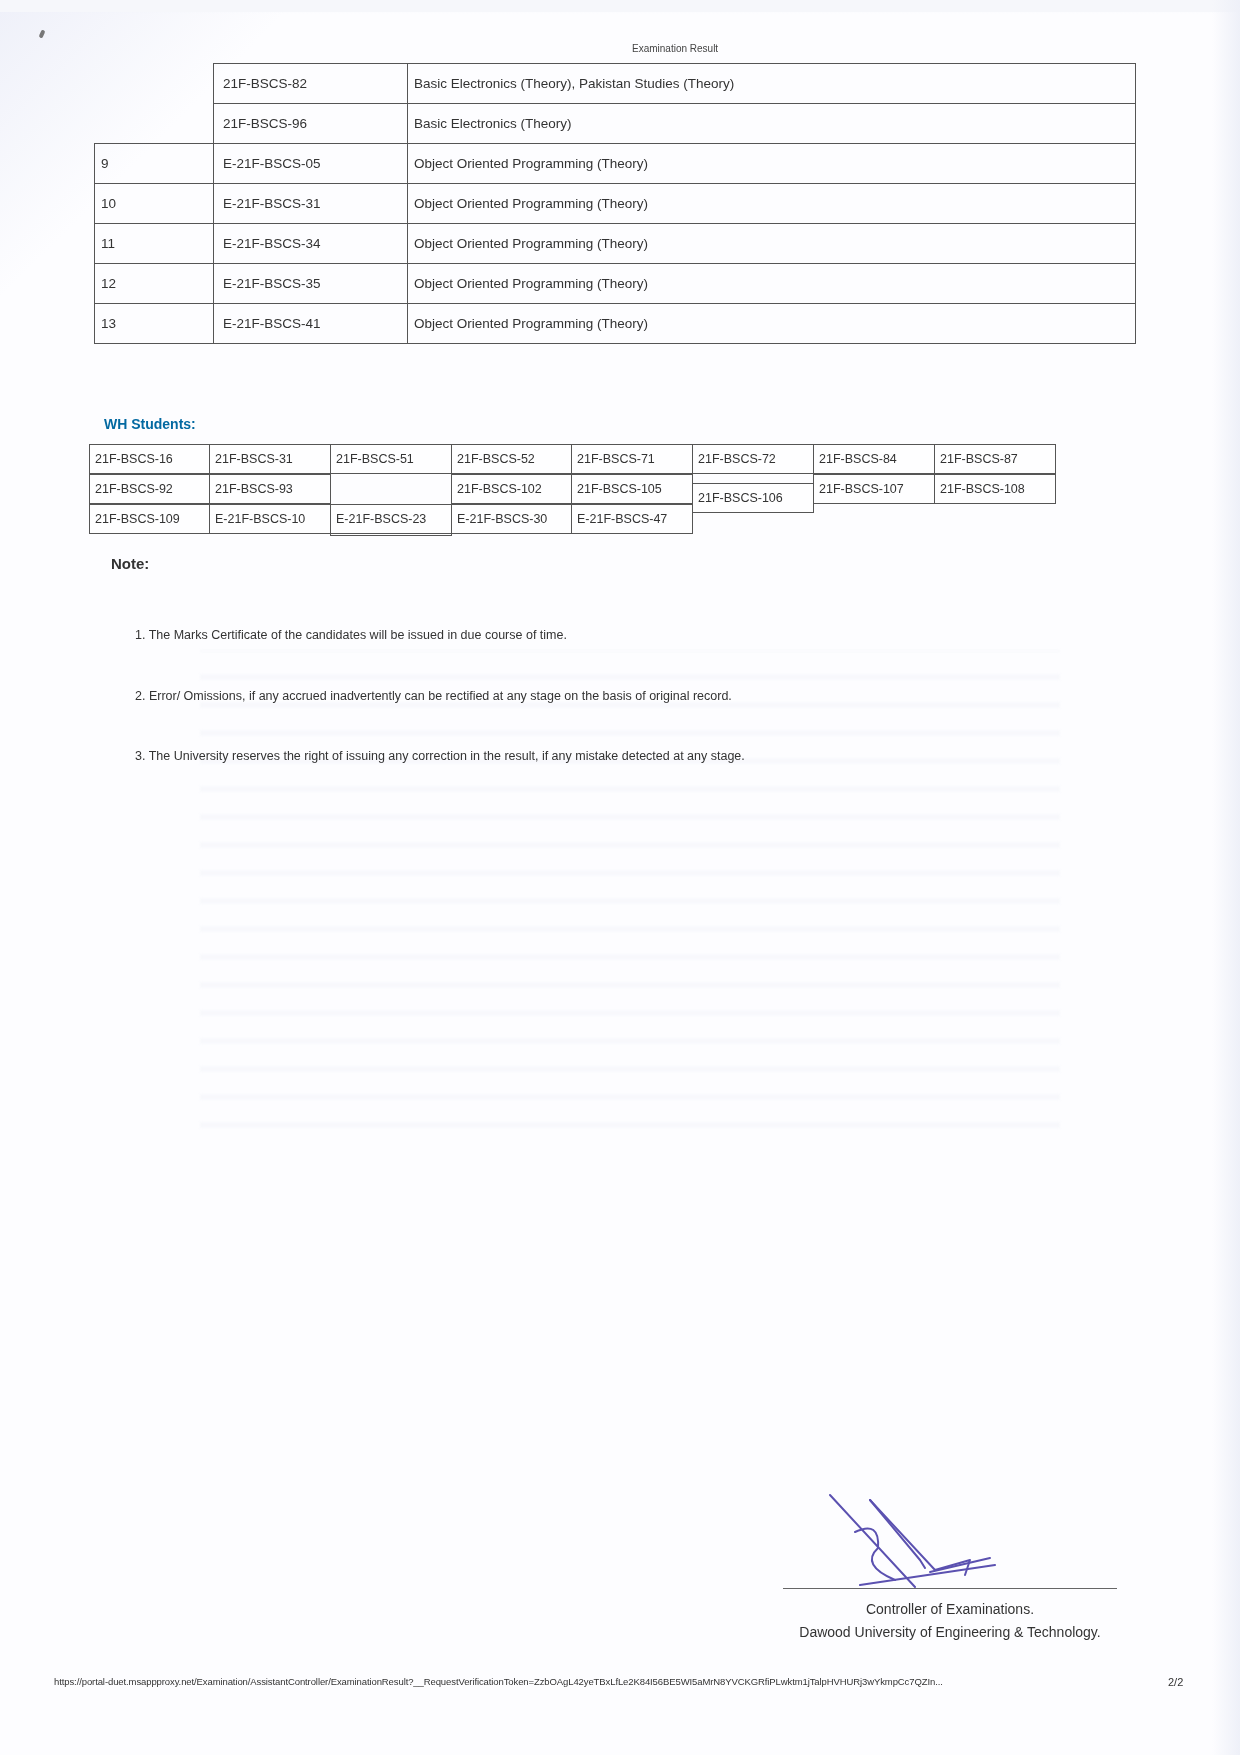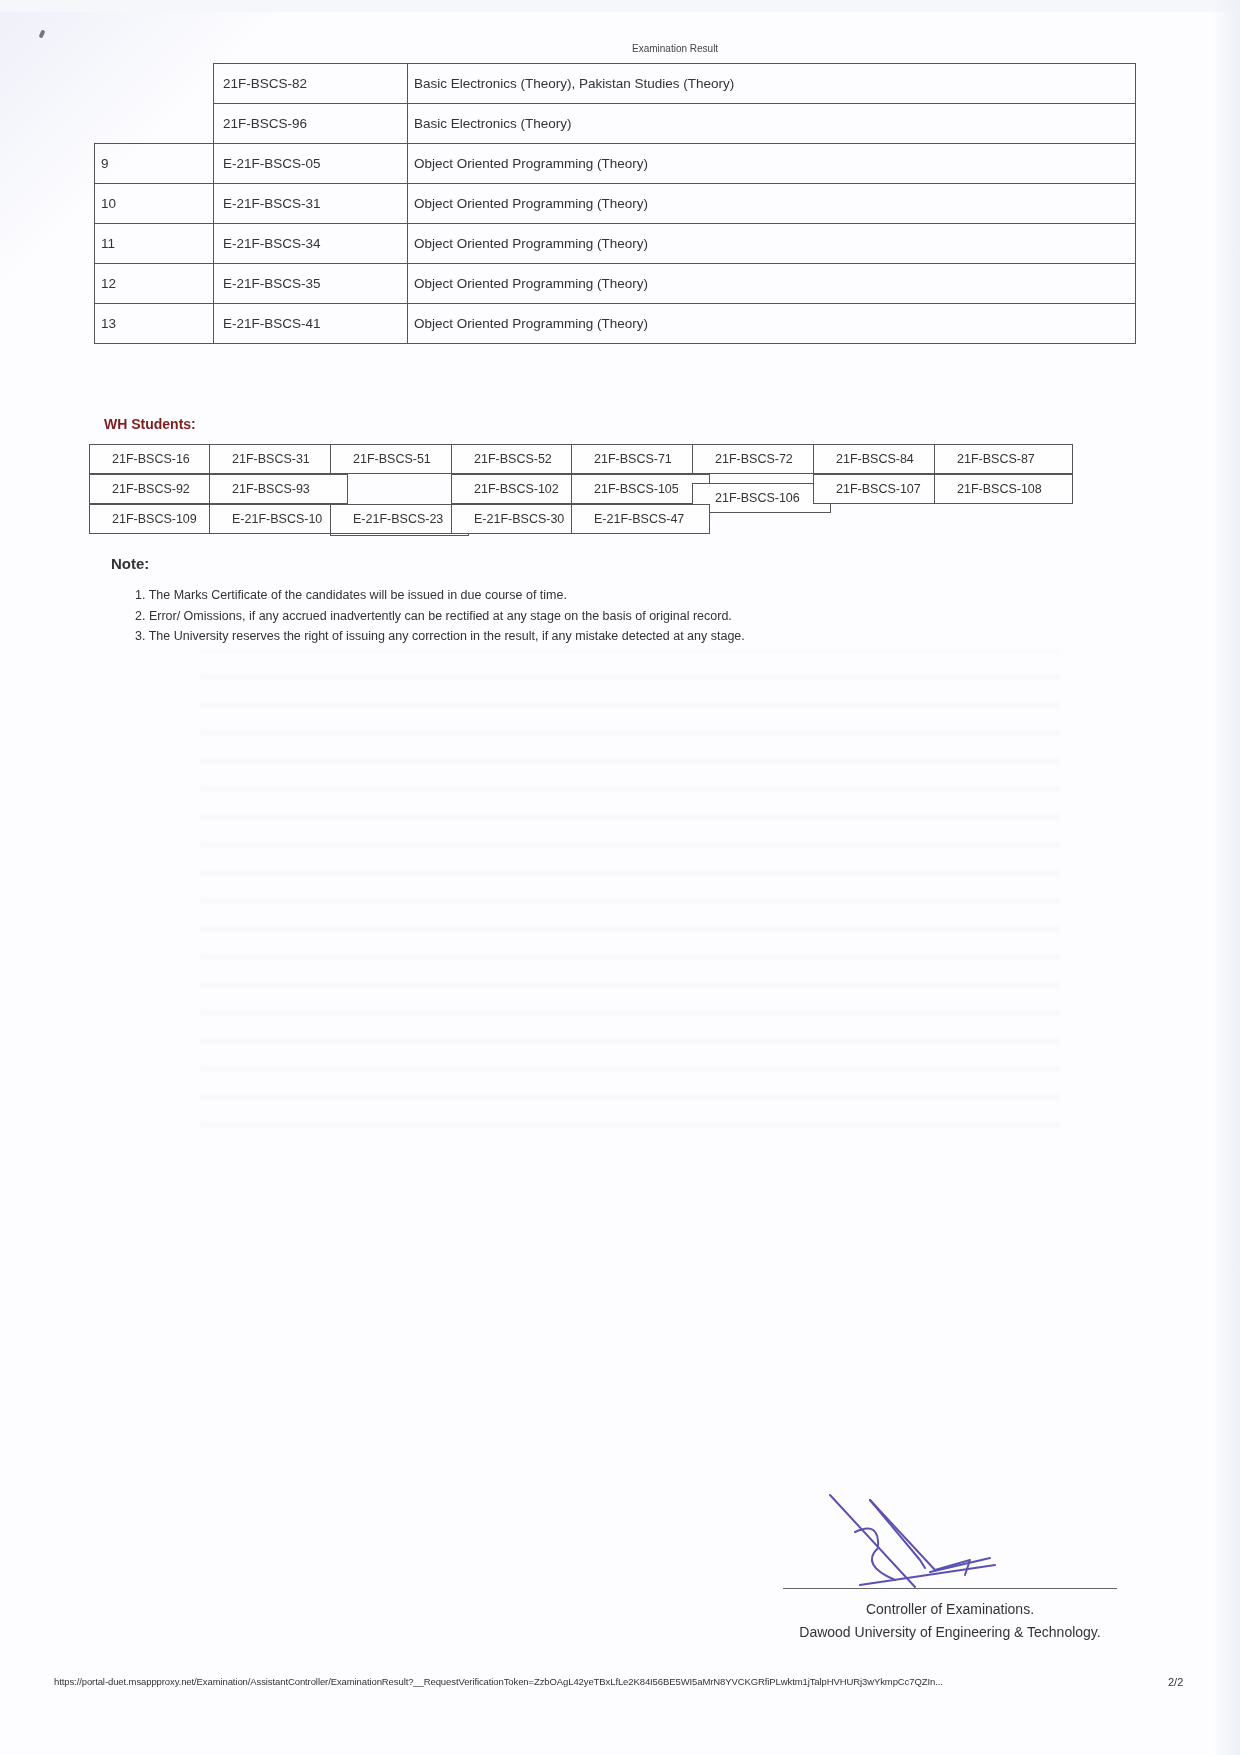--- a/index.html
+++ b/index.html
@@ -38,32 +38,32 @@
   .result-table td {
     border: 1.5px solid #555; height: 39px; padding: 0 6px; vertical-align: middle;
   }
   .result-table td.c-no { width: 106px; }
   .result-table td.c-roll { width: 178px; padding-left:9px; }
   .result-table td.c-subj { padding-left:6px; }
   .result-table tr.cont td.c-no { border-left: none; border-top:none; border-bottom:none; }
   .result-table tr.cont-first td { border-top: 1.5px solid #555; }
 
   .wh-title {
-    position:absolute; left:104px; top:416px; font-size:14px; font-weight:bold; color:#7f1d1d;
+    position:absolute; left:104px; top:416px; font-size:14px; font-weight:bold; color:#0369a1;
   }
   .wh-grid { position:absolute; left:89px; top:444px; }
   .wh-cell {
     position:absolute; width:115px; height:28px; border:1.5px solid #555;
-    font-size:12.5px; color:#333; line-height:28px; padding-left:22px; box-sizing:content-box;
+    font-size:12.5px; color:#333; line-height:28px; padding-left:5px; box-sizing:content-box;
     background:#fefeff;
   }
 
   .note-title { position:absolute; left:111px; top:555px; font-size:15px; font-weight:bold; color:#333; }
   .note-list { position:absolute; left:135px; top:585px; margin:0; padding:0; list-style:none; font-size:12.5px; color:#333; }
-  .note-list li { height: 20.5px; line-height: 20.5px; white-space: nowrap; }
+  .note-list li { height: 20.5px; line-height: 20.5px; white-space: nowrap; margin-top: 40px; }
 
   .signature { position:absolute; left:820px; top:1490px; width:200px; height:100px; }
   .sign-line { position:absolute; left:783px; top:1588px; width:334px; height:1px; background:#666; }
   .sign-title { position:absolute; left:783px; top:1601px; width:334px; text-align:center; font-size:14px; color:#333; }
   .sign-org { position:absolute; left:783px; top:1624px; width:334px; text-align:center; font-size:14px; color:#333; }
 
   .footer-url { position:absolute; left:54px; top:1676px; font-size:9.5px; color:#333; white-space:nowrap; letter-spacing:-0.1px; }
   .footer-page { position:absolute; left:1168px; top:1676px; font-size:11px; color:#333; }
 </style>
 </head>

